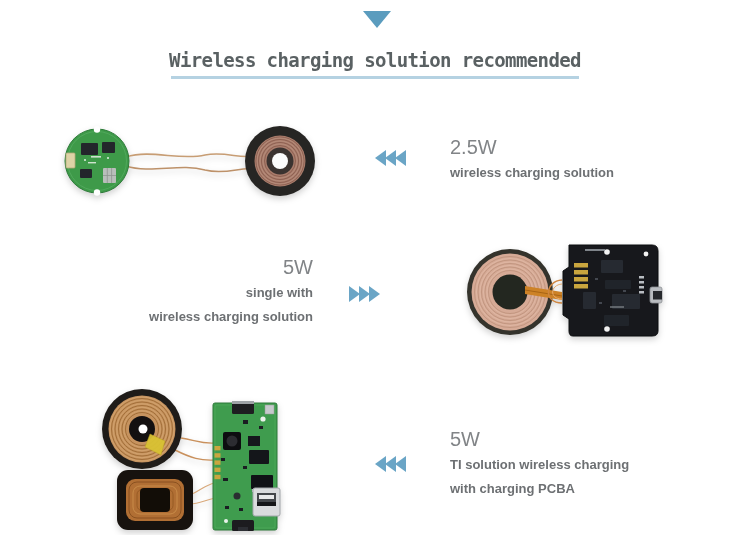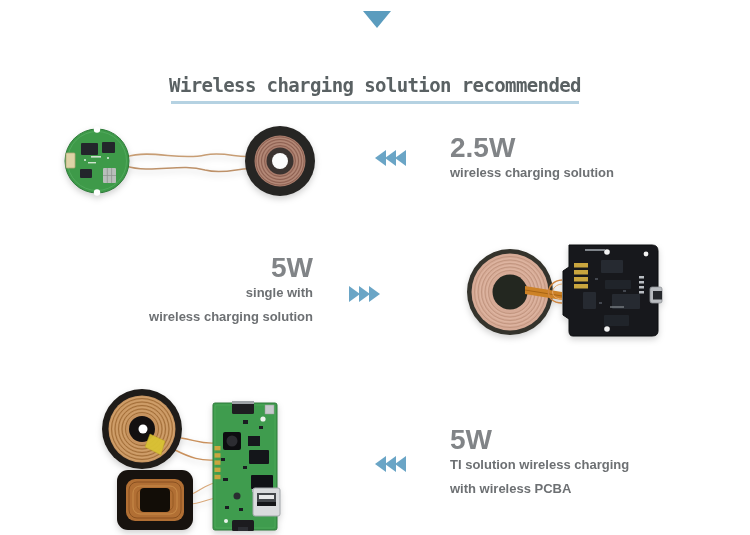--- a/index.html
+++ b/index.html
@@ -21,27 +21,26 @@
   .top-triangle{
     position:absolute;left:363px;top:11px;width:0;height:0;
     border-left:14px solid transparent;border-right:14px solid transparent;
     border-top:17px solid var(--accent);
   }
   .title-wrap{position:absolute;left:0;right:0;top:48px;text-align:center}
   .page-title{
     display:inline-block;font-family:"DejaVu Sans Mono",monospace;
     font-size:19px;font-weight:bold;letter-spacing:-0.6px;color:var(--title);
     line-height:24px;
-    margin-top:25px;
   }
   .title-underline{width:408px;height:3px;background:var(--underline);margin:4px auto 0}
   
   .prod-text{position:absolute}
   .prod-text.align-right{text-align:right}
-  .wattage{font-size:28px;line-height:27px;font-weight:700;color:var(--wattage)}
+  .wattage{font-size:20px;line-height:27px;font-weight:400;color:var(--wattage)}
   .desc{font-size:13px;line-height:24px;font-weight:bold;color:var(--desc)}
   
   .arrows{position:absolute;display:flex;align-items:center}
   .arrows i{display:block;width:0;height:0;
     border-top:8px solid transparent;border-bottom:8px solid transparent}
   .arrows.left i{border-right:11px solid var(--arrow);margin-left:-1px}
   .arrows.right i{border-left:11px solid var(--arrow);margin-right:-1px}
   
   .photo{position:absolute;filter:drop-shadow(0 3px 3px rgba(0,0,0,0.18))}
 </style>
@@ -250,16 +249,16 @@
 
   <div class="arrows left" style="left:376px;top:456px">
       <i></i>
       <i></i>
       <i></i>
     </div>
 
   <div class="prod-text" style="left:450px;top:426px">
     <div class="wattage">5W</div>
     <div class="desc">TI solution wireless charging</div>
-    <div class="desc">with wireless PCBA</div>
+    <div class="desc">with charging PCBA</div>
   </div>
 
 </div>
 
 </body></html>

